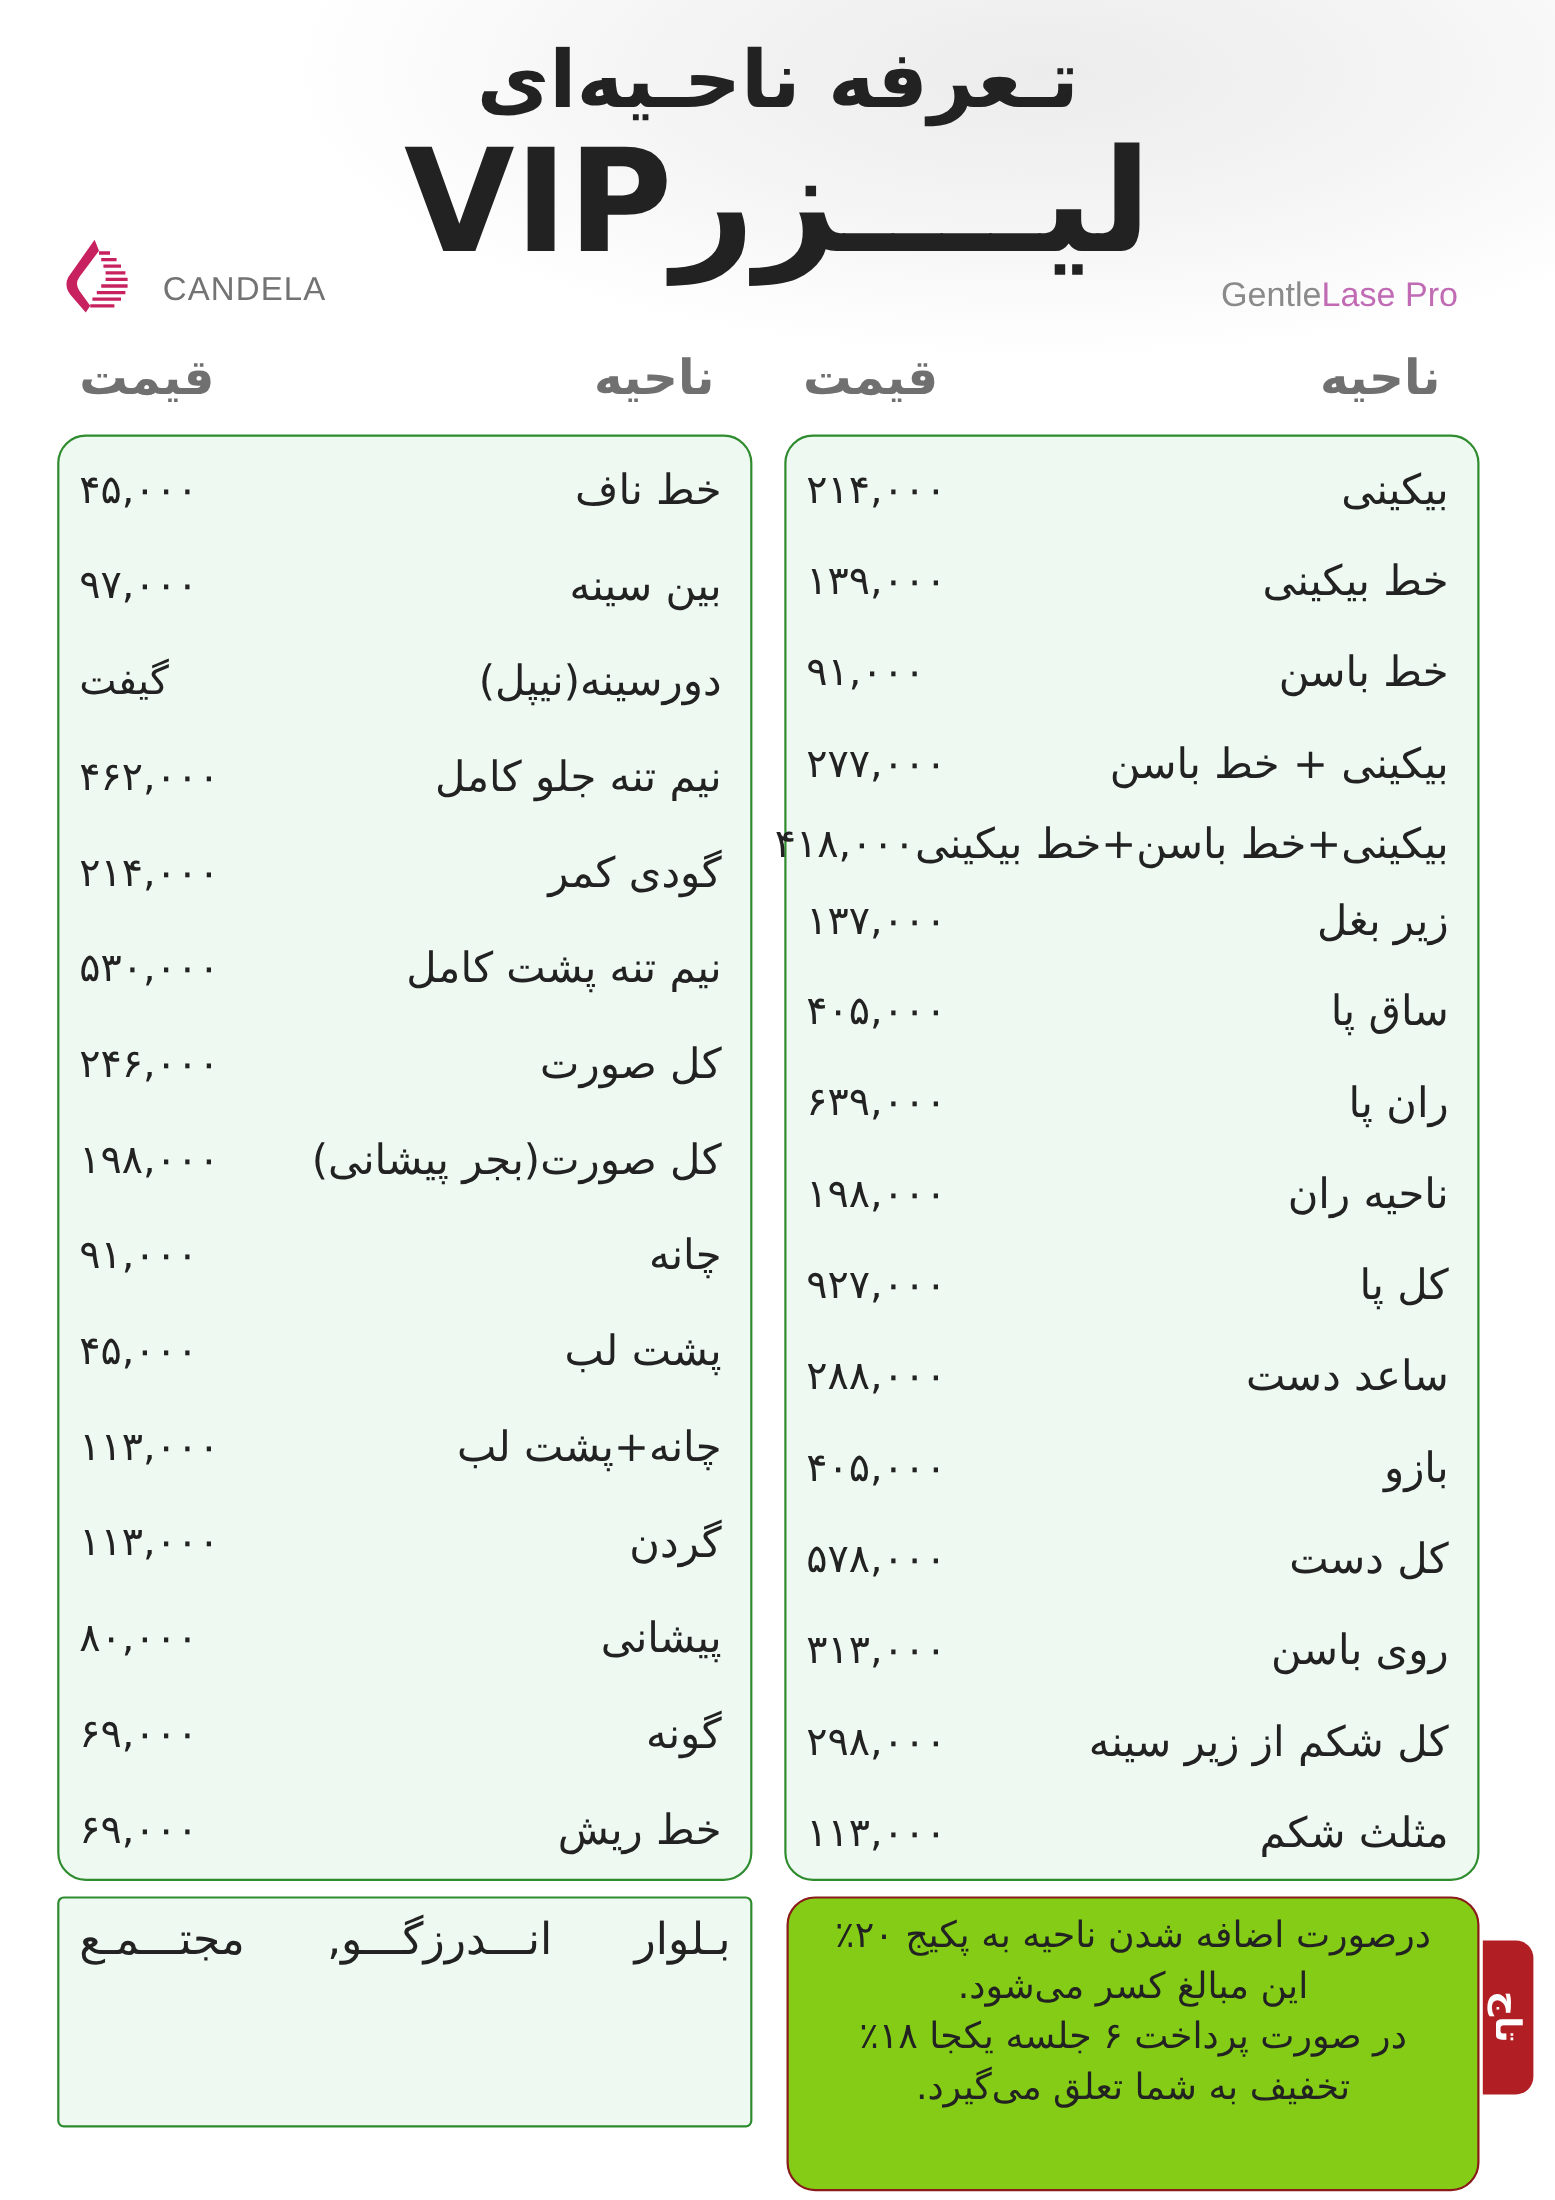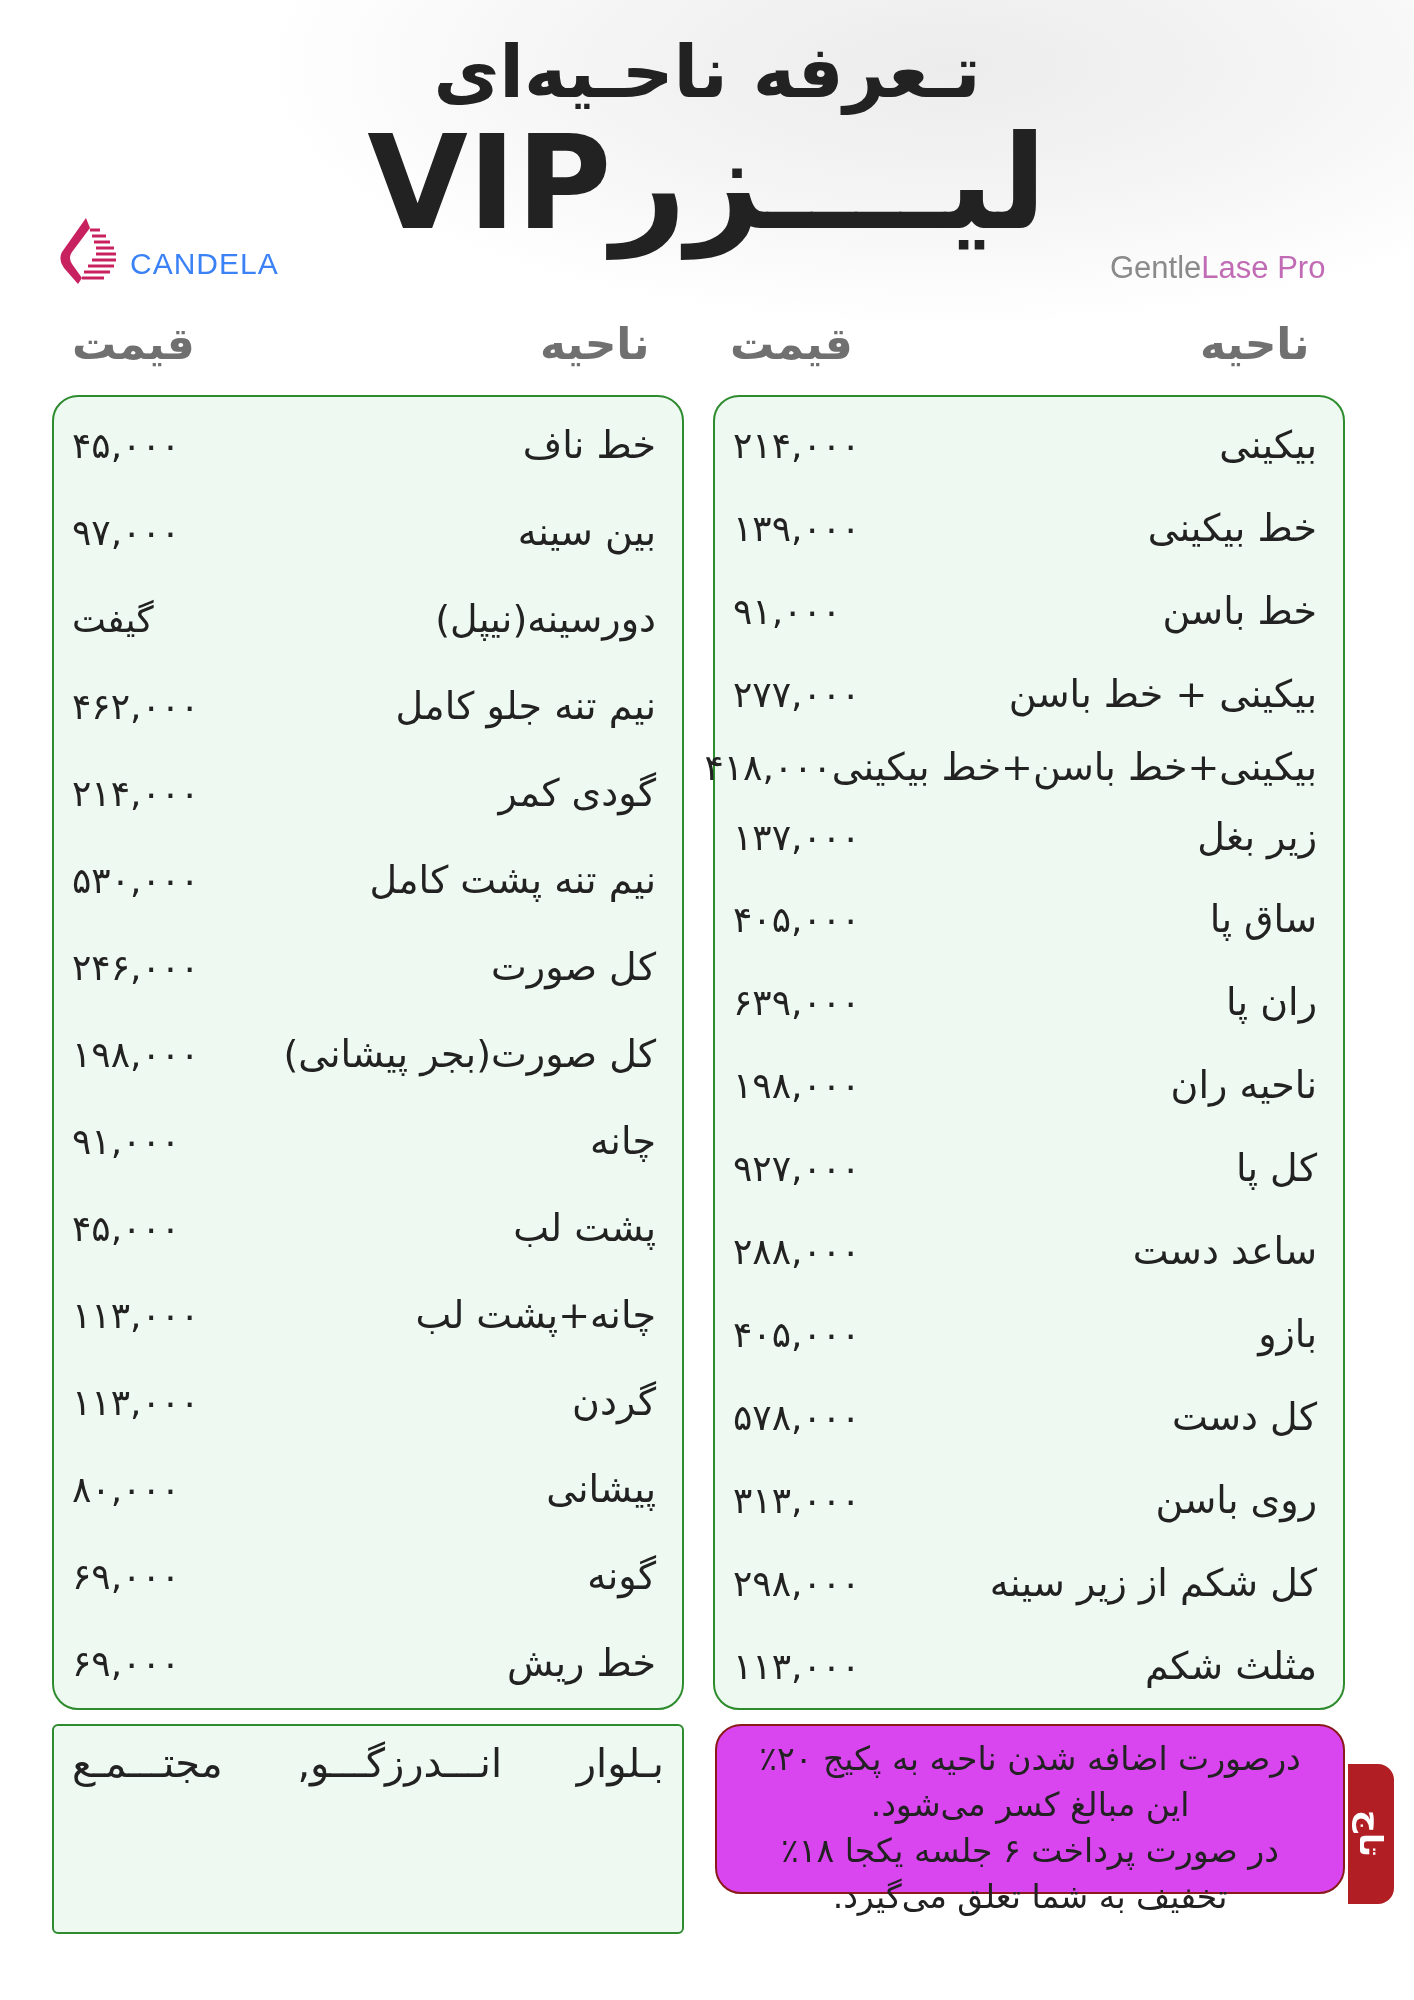--- a/index.html
+++ b/index.html
@@ -3,37 +3,37 @@
 <meta charset="utf-8">
 <style>
   html,body{margin:0;padding:0;}
   body{width:1414px;height:2000px;background:#ffffff;position:relative;overflow:hidden;font-family:"DejaVu Sans",sans-serif;color:#222;}
   .bg-splash{position:absolute;left:250px;top:0;width:1164px;height:330px;
     background:radial-gradient(ellipse at 60% 20%,#ececec 0%,#f4f4f4 35%,rgba(255,255,255,0) 70%);}
   .title1{position:absolute;top:30px;left:0;width:1414px;text-align:center;font-size:72px;font-weight:bold;color:#222;direction:rtl;letter-spacing:2px;}
   .title2{position:absolute;top:118px;left:0;width:1414px;text-align:center;font-size:130px;font-weight:bold;color:#222;direction:rtl;line-height:1;}
   .candela{position:absolute;left:58px;top:216px;display:flex;align-items:center;gap:10px;}
   .candela .mark{width:62px;height:70px;position:relative;}
-  .candela .name{font-family:"Liberation Sans",sans-serif;font-size:30px;color:#3b82f6;letter-spacing:1px;margin-top:26px;}
+  .candela .name{font-family:"Liberation Sans",sans-serif;font-size:30px;color:#737373;letter-spacing:1px;margin-top:26px;margin-left:18px;}
   .gentle{position:absolute;left:1110px;top:250px;font-family:"Liberation Sans",sans-serif;font-size:31px;}
   .gentle .g{color:#8a8a8a;} .gentle .l{color:#c16bb5;}
   .hdr{position:absolute;top:318px;font-size:44px;font-weight:bold;color:#707070;direction:rtl;}
   .panel{position:absolute;top:395px;height:1315px;border:2px solid #2e8b2e;border-radius:26px;background:#eef9f1;box-sizing:border-box;}
   .panel.left{left:52px;width:632px;}
   .panel.right{left:713px;width:632px;}
   .row{position:absolute;left:0;right:0;height:60px;display:flex;justify-content:space-between;align-items:center;direction:rtl;padding:0 26px 0 18px;}
   .row .area{font-size:38px;color:#222;white-space:nowrap;}
   .row .area.small{font-size:38px;}
   .row .price{font-size:36px;color:#222;direction:ltr;white-space:nowrap;}
   .addr{position:absolute;left:52px;top:1724px;width:632px;height:210px;border:2px solid #2e8b2e;border-radius:6px;background:#eef9f1;box-sizing:border-box;direction:rtl;padding:8px 18px;}
   .addr .l1,.addr .l2{font-size:40px;line-height:58px;text-align:justify;text-align-last:justify;}
   .addr .l3{direction:ltr;display:flex;align-items:center;justify-content:space-between;margin-top:4px;}
   .addr .pre{font-size:26px;} .addr .big{font-size:56px;font-weight:bold;}
   .addr .sep{font-size:46px;font-weight:bold;} .addr .rest{font-size:30px;font-weight:bold;}
-  .note{position:absolute;left:715px;top:1724px;width:630px;height:170px;border:2px solid #8b1a1a;border-radius:26px;background:#d946ef;box-sizing:border-box;direction:rtl;text-align:center;padding:10px 14px;}
+  .note{position:absolute;left:715px;top:1724px;width:630px;height:268px;border:2px solid #8b1a1a;border-radius:26px;background:#84cc16;box-sizing:border-box;direction:rtl;text-align:center;padding:10px 14px;}
   .note p{margin:0;font-size:33px;line-height:46px;color:#222;}
   .tab{position:absolute;left:1348px;top:1764px;width:46px;height:140px;background:#b11f25;border-radius:0 16px 16px 0;color:#fff;display:flex;align-items:center;justify-content:center;}
   .tab span{writing-mode:vertical-rl;font-size:32px;font-weight:bold;direction:rtl;}
 </style>
 </head>
 <body>
 
 <div class="bg-splash"></div>
 
 <div class="title1">تـعرفه ناحـیه‌ای</div>

